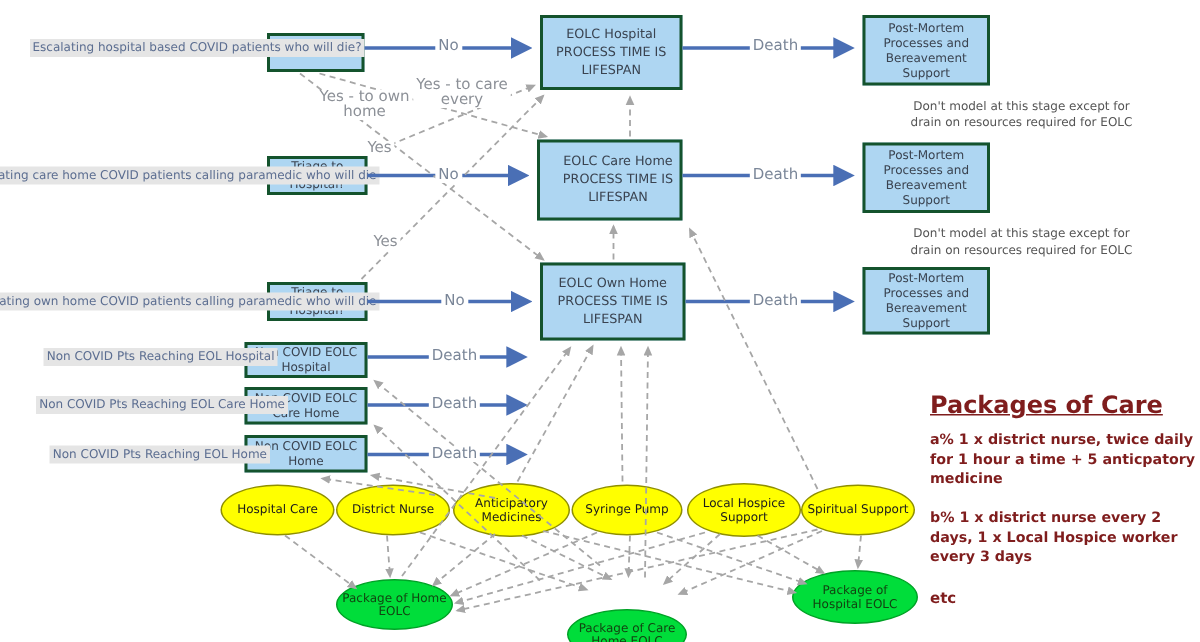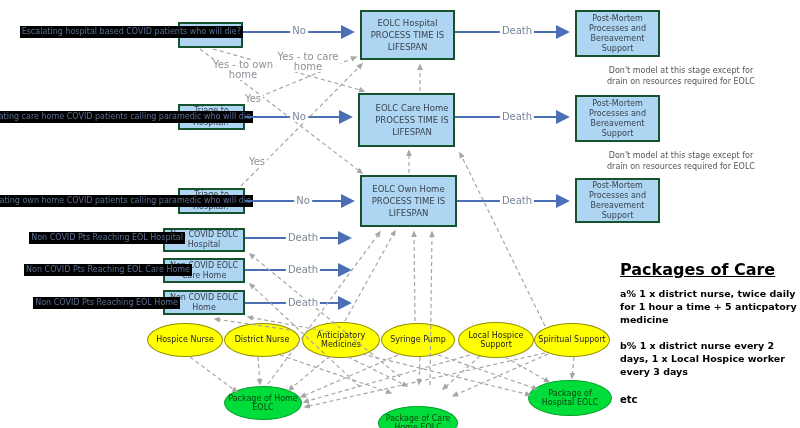--- a/index.html
+++ b/index.html
@@ -9,41 +9,41 @@
 
   
   .box{position:absolute;z-index:1;background:#aed6f2;border:2px solid #14532d;
        display:flex;align-items:center;justify-content:center;text-align:center;
        color:#3a4350;white-space:pre-line;box-sizing:border-box;}
   .box.small{font-size:8px;line-height:12px;}
   .box.mid{font-size:8px;line-height:10px;}
   .box.big{font-size:8.5px;line-height:12px;}
 
   
-  .rowlabel{position:absolute;z-index:2;font-size:8px;color:#5c6e91;background:#000000;
+  .rowlabel{position:absolute;z-index:2;font-size:8px;color:#5c6e91;background:#e5e5e5;
             white-space:nowrap;padding:1px 2px;line-height:10px;}
 
   
   .edge{position:absolute;z-index:4;font-size:10px;color:#7a8698;background:#fff;
         padding:0 2px;transform:translate(-50%,-50%);white-space:pre-line;text-align:center;line-height:10px;}
   .edge.yes{color:#8c9097;}
 
   
   .note{position:absolute;z-index:2;font-size:8px;line-height:11px;color:#555555;
         text-align:center;white-space:pre-line;width:168px;}
 
   
   .ell{position:absolute;z-index:2;border-radius:50%;display:flex;align-items:center;
        justify-content:center;text-align:center;font-size:8px;line-height:9.5px;
        white-space:pre-line;box-sizing:border-box;color:#1c1c1c;}
   .ell.yellow{background:#ffff00;border:1.5px solid #8f8f00;}
   .ell.green{background:#00dd3a;border:1.5px solid #00a226;color:#114411;}
 
   
-  .care{position:absolute;z-index:2;left:620px;top:260px;width:178px;color:#000000;}
+  .care{position:absolute;z-index:2;left:620px;top:260px;width:178px;color:#7f1d1d;}
   .care h2{margin:0 0 8px 0;font-size:16px;font-weight:bold;text-decoration:underline;
            white-space:nowrap;}
   .care p{margin:0 0 13px 0;font-size:9.5px;font-weight:bold;line-height:13px;
           white-space:pre-line;}
   .care .etc{margin-top:16px;font-size:10px;font-weight:bold;}
 </style>
 </head>
 <body>
 
 <div class="canvas">
@@ -89,21 +89,21 @@
   <div class="note" style="left:597px;top:150px;">Don't model at this stage except for
 drain on resources required for EOLC</div>
 
   <div class="rowlabel" style="right:557px;top:26px;">Escalating hospital based COVID patients who will die?</div>
   <div class="rowlabel" style="right:547px;top:111px;">Escalating care home COVID patients calling paramedic who will die</div>
   <div class="rowlabel" style="right:547px;top:195px;">Escalating own home COVID patients calling paramedic who will die</div>
   <div class="rowlabel" style="right:615px;top:232px;">Non COVID Pts Reaching EOL Hospital</div>
   <div class="rowlabel" style="right:608px;top:264px;">Non COVID Pts Reaching EOL Care Home</div>
   <div class="rowlabel" style="right:620px;top:297px;">Non COVID Pts Reaching EOL Home</div>
 
-  <div class="ell yellow" style="left:147px;top:323px;width:76px;height:34px;">Hospice Nurse</div>
+  <div class="ell yellow" style="left:147px;top:323px;width:76px;height:34px;">Hospital Care</div>
   <div class="ell yellow" style="left:224px;top:323px;width:76px;height:34px;">District Nurse</div>
   <div class="ell yellow" style="left:302px;top:322px;width:78px;height:36px;">Anticipatory
 Medicines</div>
   <div class="ell yellow" style="left:381px;top:323px;width:74px;height:34px;">Syringe Pump</div>
   <div class="ell yellow" style="left:458px;top:322px;width:76px;height:36px;">Local Hospice
 Support</div>
   <div class="ell yellow" style="left:534px;top:323px;width:76px;height:34px;">Spiritual Support</div>
 
   <div class="ell green" style="left:224px;top:386px;width:78px;height:34px;">Package of Home
 EOLC</div>
@@ -193,17 +193,17 @@
   <div class="edge" style="left:517px;top:31px;">Death</div>
   <div class="edge" style="left:517px;top:117px;">Death</div>
   <div class="edge" style="left:517px;top:201px;">Death</div>
   <div class="edge" style="left:303px;top:238px;">Death</div>
   <div class="edge" style="left:303px;top:270px;">Death</div>
   <div class="edge" style="left:303px;top:303px;">Death</div>
 
   <div class="edge yes" style="left:243px;top:70px;">Yes - to own
 home</div>
   <div class="edge yes" style="left:308px;top:62px;">Yes - to care
-home</div>
+every</div>
   <div class="edge yes" style="left:253px;top:99px;">Yes</div>
   <div class="edge yes" style="left:257px;top:162px;">Yes</div>
 
 </div>
 
 </body></html>

